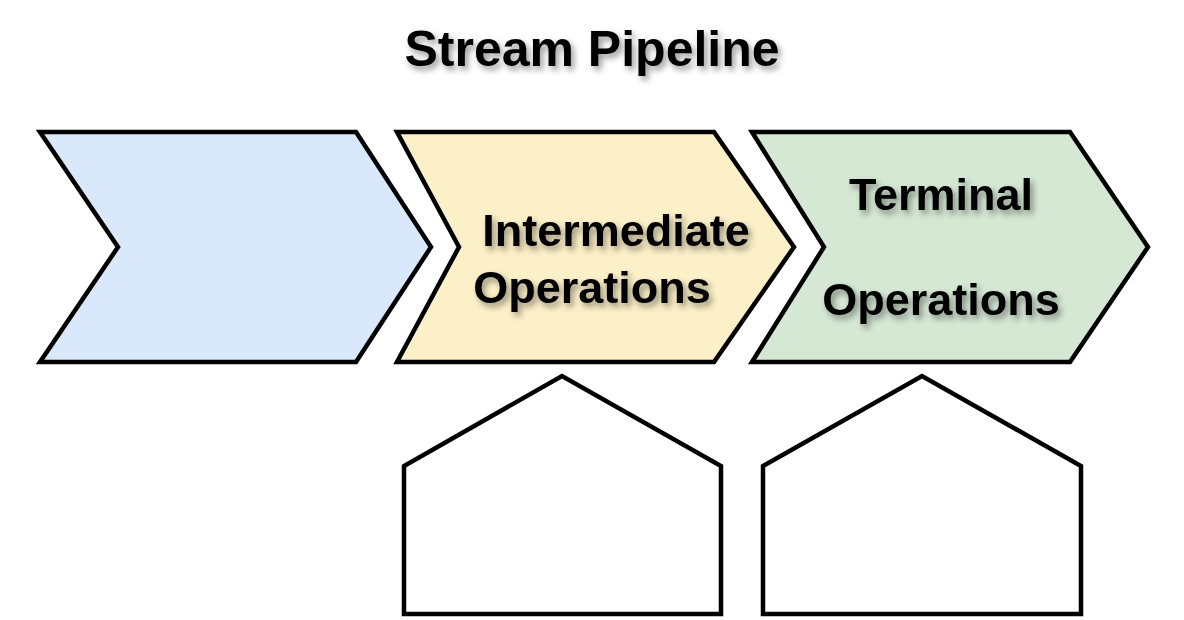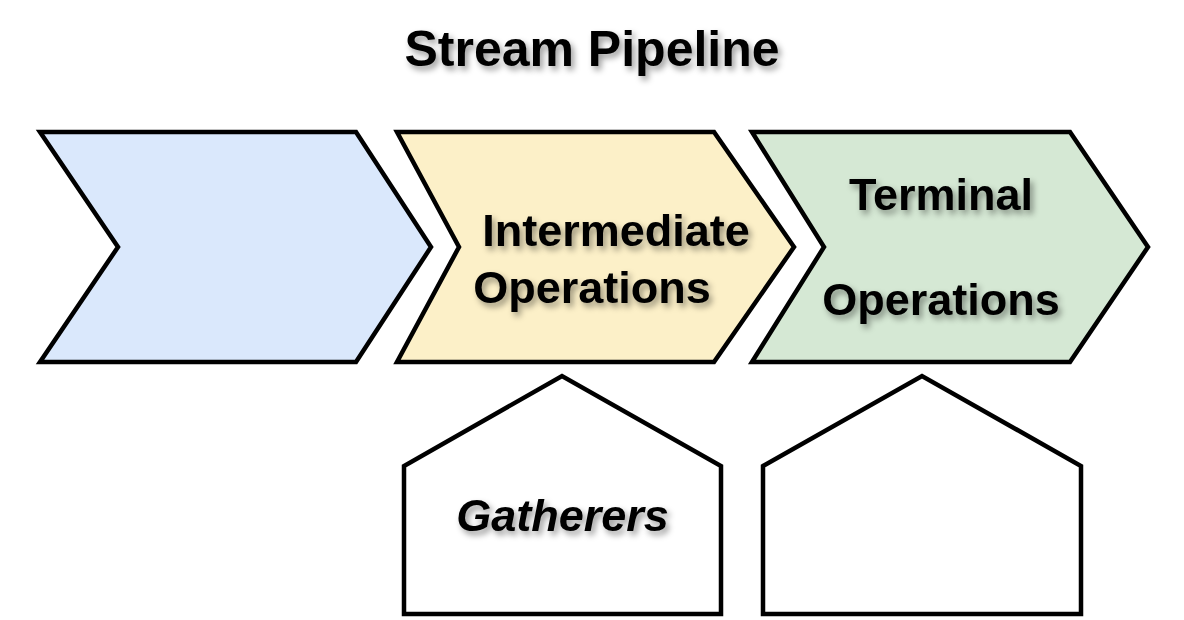--- a/index.html
+++ b/index.html
@@ -88,18 +88,15 @@
   <div class="txt stage stage-interm">
     <span class="line1">Intermediate</span>
     <span class="line2">Operations</span>
   </div>
 
   <div class="txt stage stage-terminal">
     <span class="line1">Terminal</span>
     <span class="line2">Operations</span>
   </div>
 
-  <div class="txt callout callout-gatherers">
-    <span>Gatherers</span>
-  </div>
 
 
 </div>
 
 </body></html>

